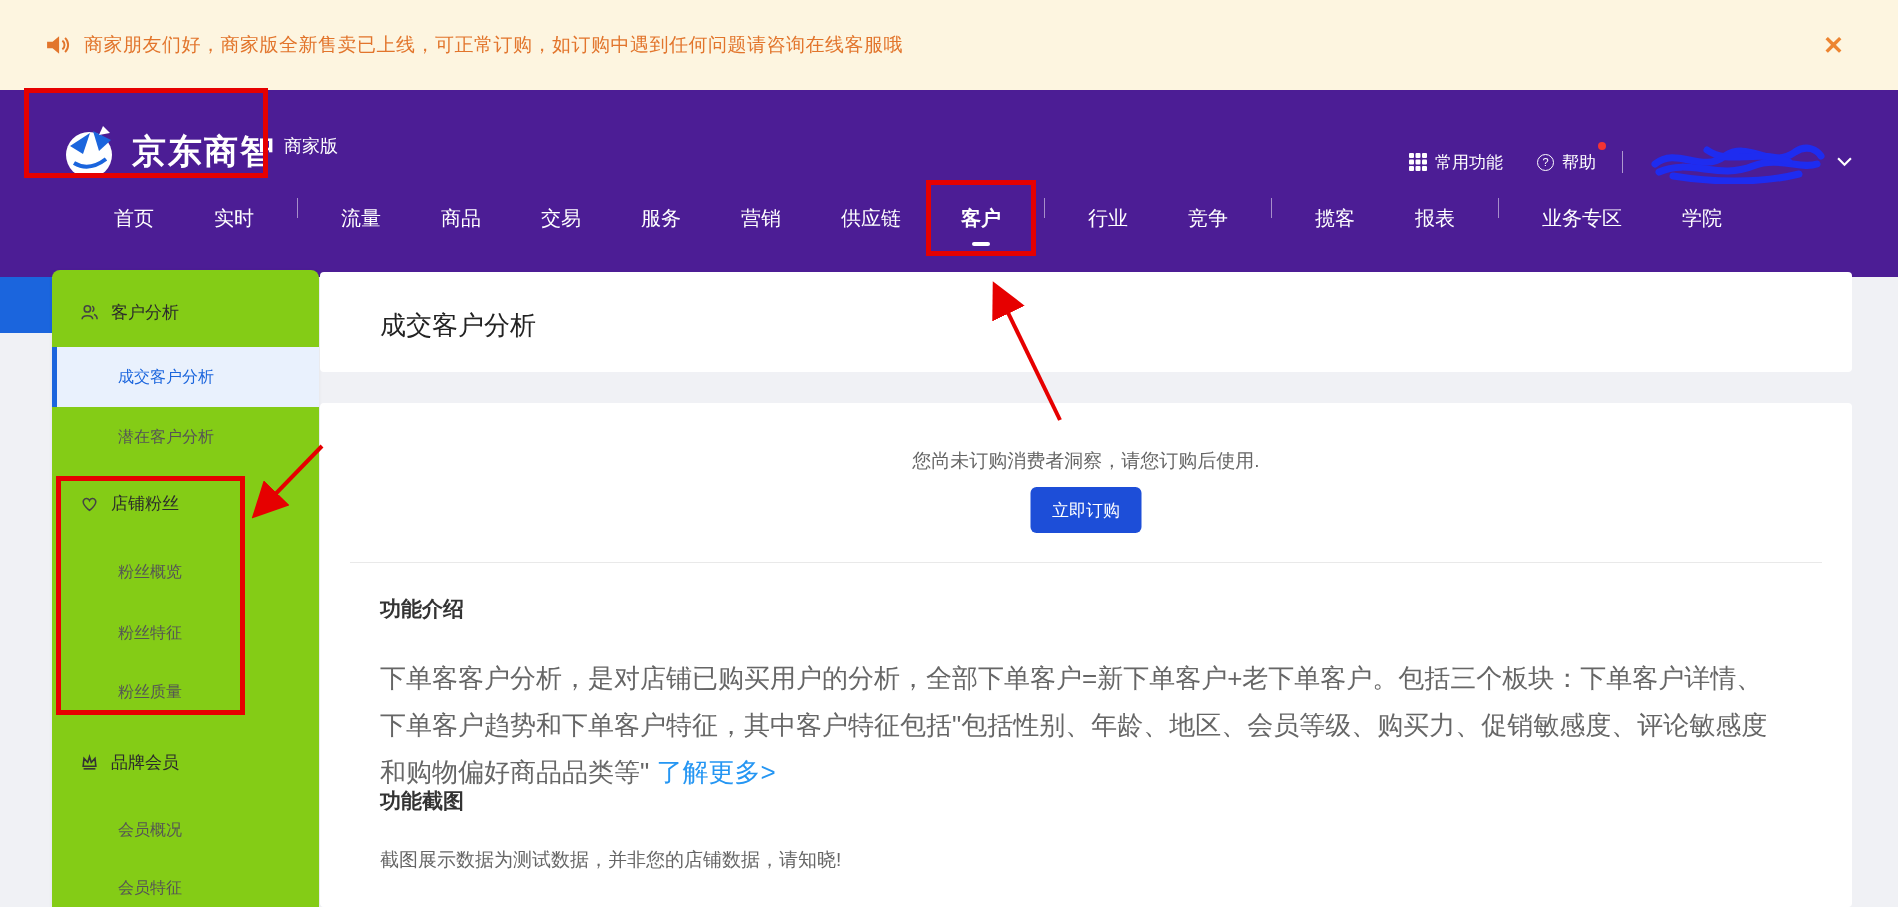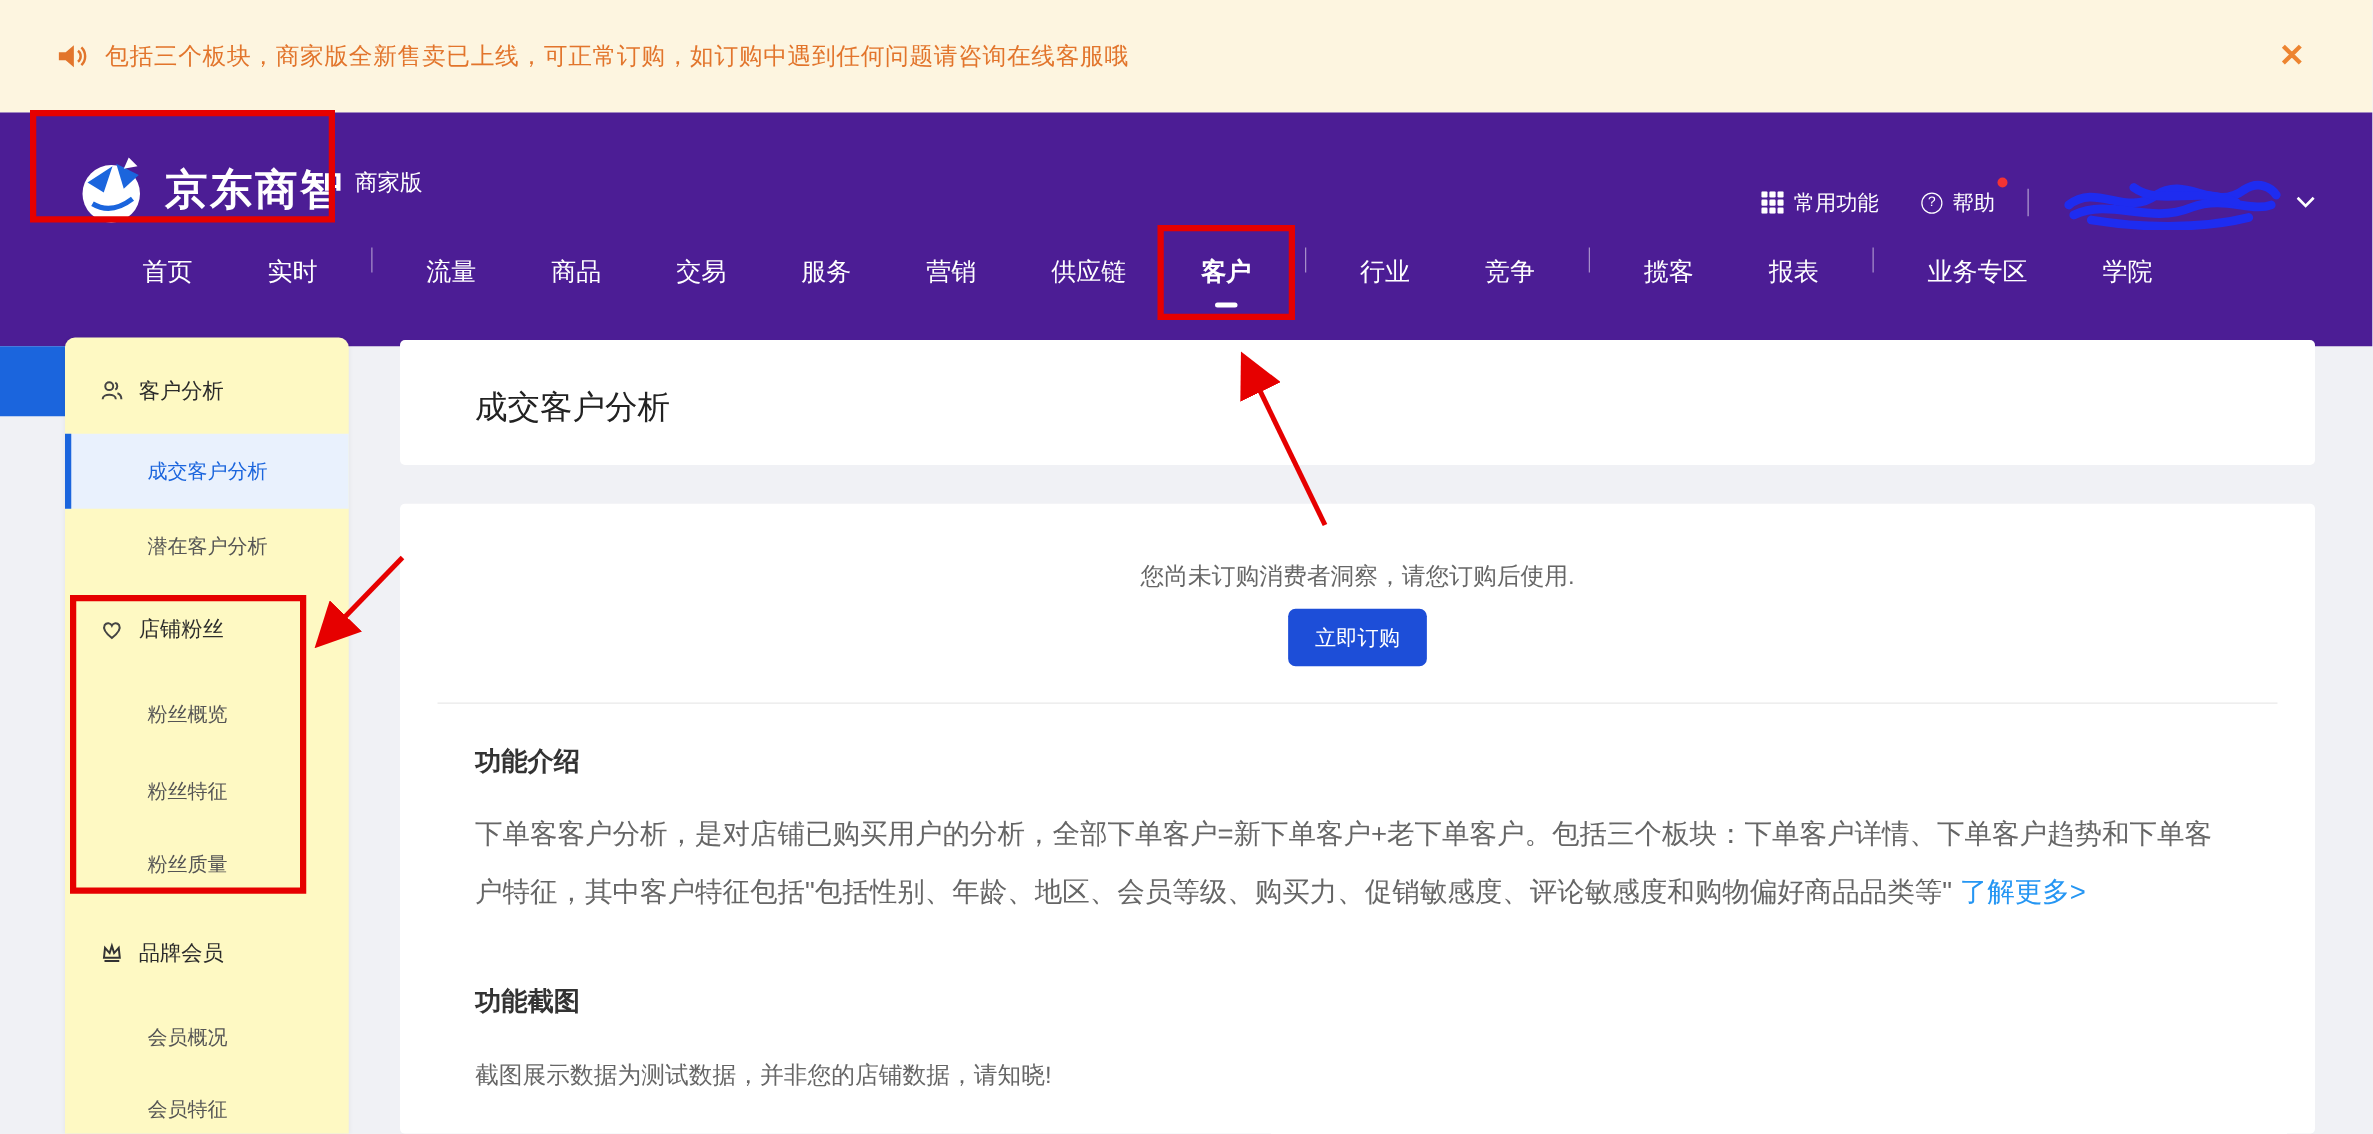--- a/index.html
+++ b/index.html
@@ -44,22 +44,22 @@
     cursor:pointer; white-space:nowrap; position:relative;
   }
   .nav-div { width:1px; height:20px; background:rgba(255,255,255,.5); margin:0 13px; }
   .nav-item.active { font-weight:bold; }
   .nav-item.active .dash {
     position:absolute; left:50%; transform:translateX(-50%); bottom:-8px;
     width:18px; height:4px; background:#fff; border-radius:2px;
   }
   
   .sidebar {
-    position:absolute; left:52px; top:270px; width:227px; height:637px;
-    background:#fef9c3; border-radius:8px 8px 0 0; box-shadow:0 1px 4px rgba(0,0,0,.06);
+    position:absolute; left:52px; top:270px; width:267px; height:637px;
+    background:#84cc16; border-radius:8px 8px 0 0; box-shadow:0 1px 4px rgba(0,0,0,.06);
   }
   .side-row { position:absolute; left:0; width:100%; height:40px; display:flex; align-items:center; cursor:pointer; }
   .side-head { padding-left:28px; gap:12px; font-size:17px; color:#2b2b2b; font-weight:500; }
   .side-sub { padding-left:66px; font-size:16px; color:#555; }
   .side-active {
     height:60px; background:#e9f1fd; color:#1b65dd; border-left:5px solid #1b65dd; padding-left:61px;
   }
   
   .title-card {
     position:absolute; left:320px; top:272px; width:1532px; height:100px;
@@ -73,39 +73,39 @@
   .sub-msg { position:absolute; top:45px; width:100%; text-align:center; font-size:19px; color:#666; }
   .sub-btn {
     position:absolute; top:84px; left:50%; transform:translateX(-50%);
     width:111px; height:46px; background:#1d4ed8; color:#fff; font-size:17px;
     border:none; border-radius:6px; cursor:pointer; font-family:inherit;
   }
   .hr { position:absolute; top:159px; left:30px; right:30px; height:1px; background:#e9e9e9; }
   .sec-head { position:absolute; left:60px; font-size:21px; font-weight:bold; color:#333; }
   .sec-head.intro { top:192px; }
   .sec-head.shot  { top:384px; }
-  .para { position:absolute; left:60px; right:80px; top:240px; font-size:22px; color:#666; line-height:47px; }
+  .para { position:absolute; left:60px; right:80px; top:252px; font-size:26px; color:#666; line-height:47px; }
   .para a { color:#2596f3; text-decoration:none; cursor:pointer; }
   .note { position:absolute; left:60px; top:444px; font-size:19px; color:#666; }
   
   .anno { position:absolute; border:5px solid #e60000; pointer-events:none; z-index:50; }
   .anno-logo { left:24px; top:88px; width:244px; height:90px; }
   .anno-nav  { left:-5px; top:-18px; right:-5px; bottom:-18px; position:absolute; border:5px solid #e60000; z-index:50; }
   .anno-side { left:4px; top:206px; width:189px; height:239px; position:absolute; border:5px solid #e60000; z-index:50; }
   .arrows { position:absolute; inset:0; width:1898px; height:907px; z-index:60; pointer-events:none; }
 </style>
 </head>
 <body>
 
 <div class="banner">
   <svg width="24" height="24" viewBox="0 0 22 22">
     <polygon points="1,8 6,8 12,3 12,19 6,14 1,14" fill="#e2752c"></polygon>
     <path d="M15,7 a5,5 0 0 1 0,8 M17.5,4.5 a9,9 0 0 1 0,13" stroke="#e2752c" stroke-width="1.8" fill="none"></path>
   </svg>
-  <span class="msg">包括三个板块，商家版全新售卖已上线，可正常订购，如订购中遇到任何问题请咨询在线客服哦</span>
+  <span class="msg">商家朋友们好，商家版全新售卖已上线，可正常订购，如订购中遇到任何问题请咨询在线客服哦</span>
   <span class="close">✕</span>
 </div>
 
 <div class="header">
   <div class="logo-row">
     <div class="logo-wrap">
       <svg width="56" height="56" viewBox="0 0 56 56">
         <circle cx="27" cy="31" r="23" fill="#ffffff"></circle>
         <path d="M8,22 L28,9 L21,30 Z" fill="#1b65dd"></path>
         <path d="M31,7 L49,16 L37,27 Z" fill="#1b65dd"></path>

